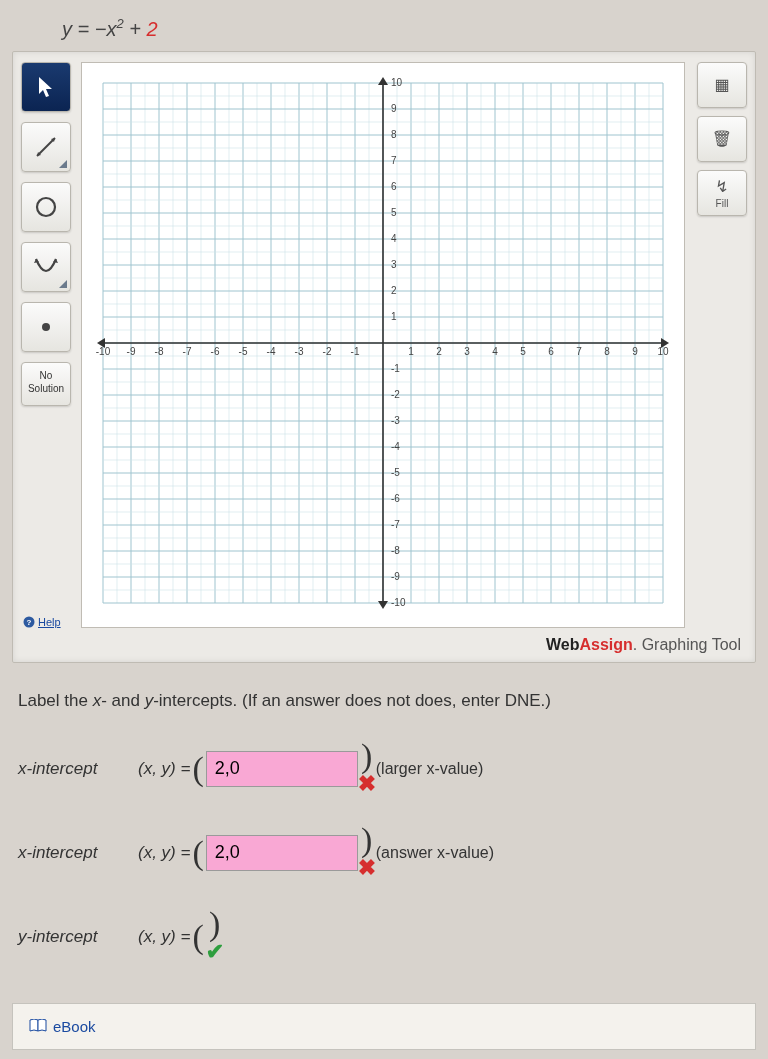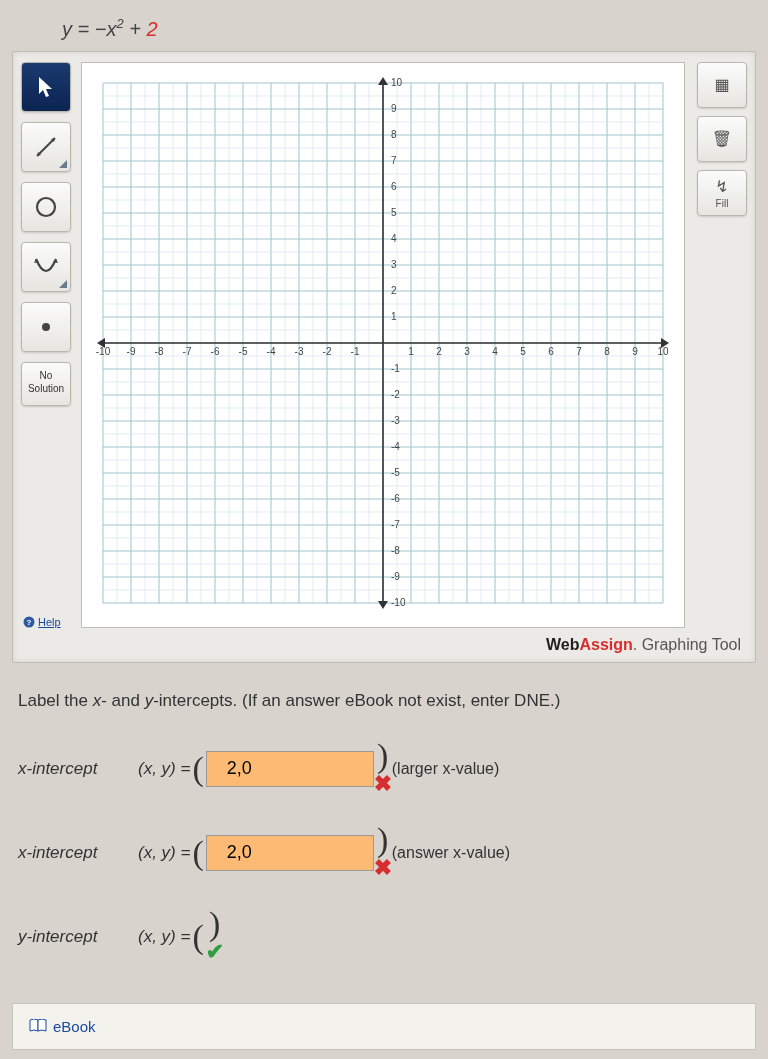--- a/index.html
+++ b/index.html
@@ -101,24 +101,24 @@
   }
   .arow {
     display:flex; align-items:center; gap:0;
     padding:10px 0;
     font-size:17px;
   }
   .arow .lab1 { width:120px; font-style:italic; }
   .arow .eq { font-style:italic; }
   .arow .paren { font-size:34px; font-weight:300; font-family:"Times New Roman",serif; padding:0 2px; }
   .arow input {
-    width:168px; height:36px;
+    width:152px; height:36px;
     border:1px solid #9a9a9a;
-    font-size:18px; padding:0 20px;
-    background:#fdba74;
+    font-size:18px; padding:0 8px;
+    background:#f9a8d4;
   }
   .arow .mark { font-size:22px; font-weight:bold; width:18px; text-align:center; position:relative; top:12px; left:-6px;}
   .mark.wrong { color:#d62e2e; }
   .mark.right { color:#2e9e3e; }
   .arow .note { font-size:16px; }
   .additional {
     margin-top:14px;
     border:1px solid #c5c3bd;
   }
   .additional-header {
@@ -338,21 +338,21 @@
         <span>Fill</span>
       </div>
     </div>
   </div>
   <div class="footer-brand">
     <b>Web</b><span class="assign">Assign</span><span>. Graphing Tool</span>
   </div>
 </div>
 
 <div class="question">
-  <span>Label the </span><span class="hint">x</span><span>- and </span><span class="hint">y</span><span>-intercepts. (If an answer eBook not exist, enter DNE.)</span>
+  <span>Label the </span><span class="hint">x</span><span>- and </span><span class="hint">y</span><span>-intercepts. (If an answer does not does, enter DNE.)</span>
 </div>
 
 <div class="answer-grid" id="answer-grid">
     <div class="arow">
       <span class="lab1">x-intercept</span>
       <span class="eq">(x, y) = </span>
       <span class="paren">(</span>
       <input type="text" value="2,0" style="">
       <div style="display:flex;flex-direction:column;align-items:center;">
         <span class="paren">)</span>

